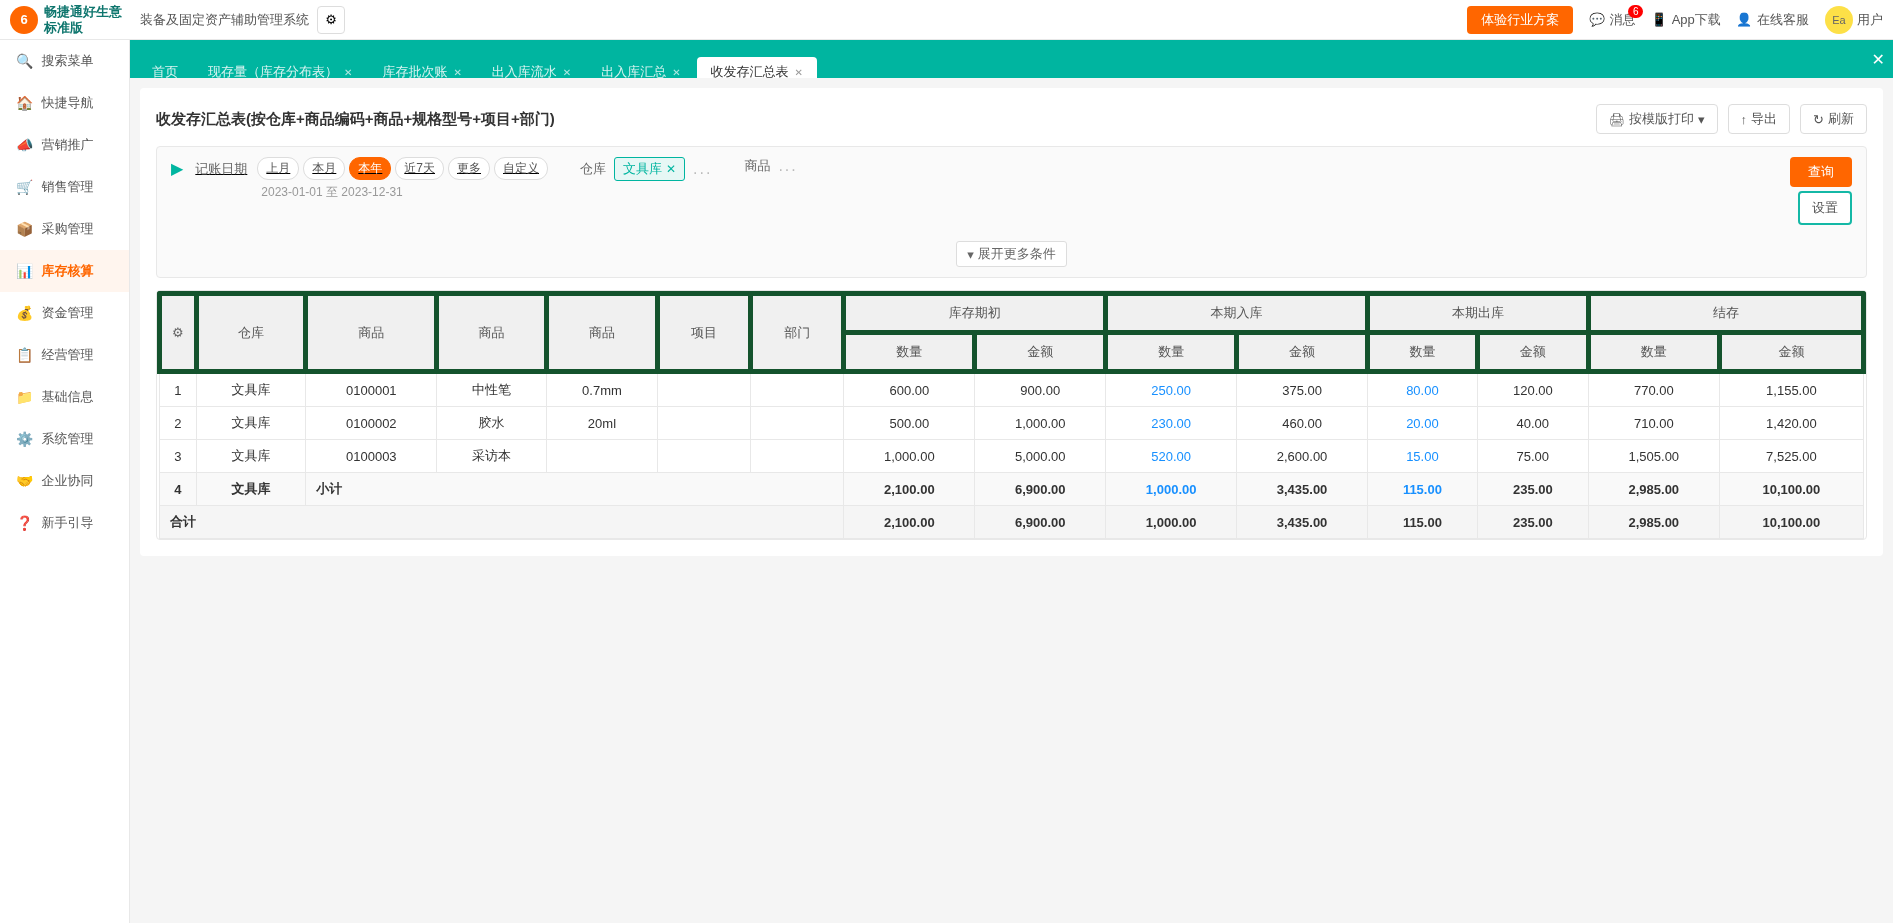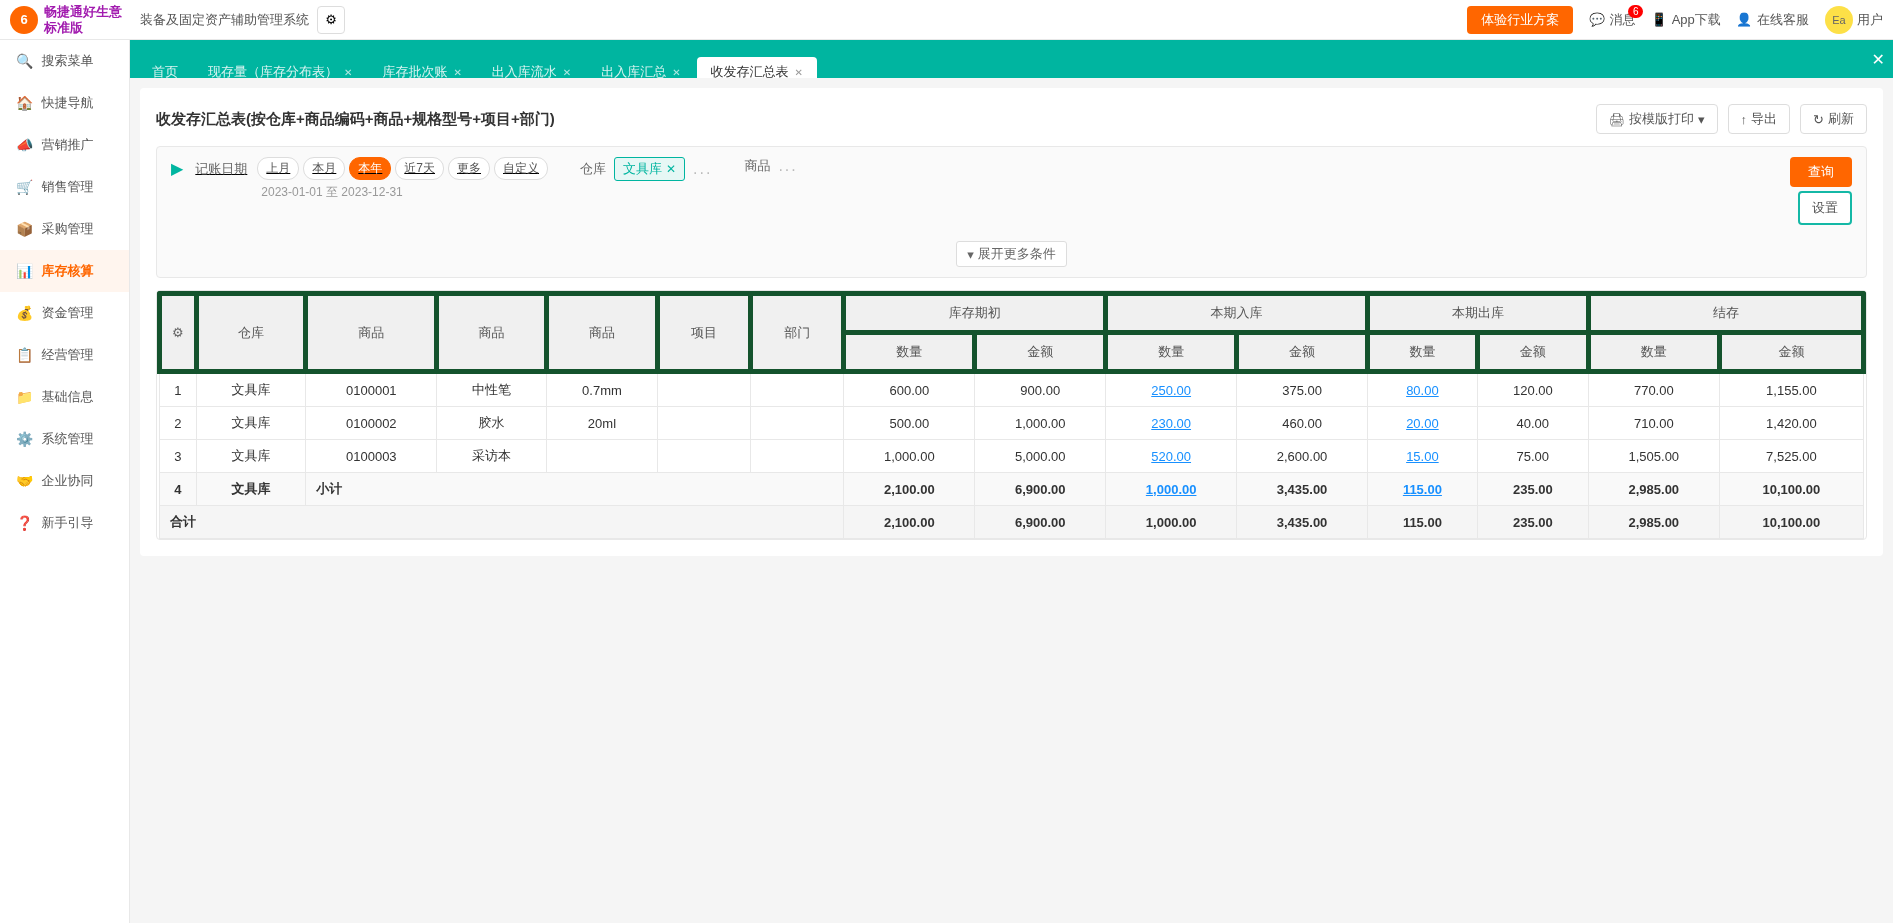--- a/index.html
+++ b/index.html
@@ -3,21 +3,21 @@
   <meta charset="utf-8">
   <style>
     * { box-sizing: border-box; margin: 0; padding: 0; font-family: 'Microsoft YaHei', Arial, sans-serif; font-size: 13px; }
     body { background: #f5f5f5; display: flex; flex-direction: column; height: 923px; overflow: hidden; }
 
     
     .top-bar { height: 40px; background: #fff; display: flex; align-items: center; padding: 0 10px; border-bottom: 1px solid #e8e8e8; justify-content: space-between; }
     .top-bar-left { display: flex; align-items: center; gap: 8px; }
     .logo-area { display: flex; align-items: center; gap: 6px; color: #ff6600; font-weight: bold; font-size: 14px; }
     .logo-icon { width: 28px; height: 28px; background: #ff6600; border-radius: 50%; display: flex; align-items: center; justify-content: center; color: white; font-size: 12px; font-weight: bold; }
-    .logo-text { font-size: 12px; color: #a21caf; line-height: 1.2; }
+    .logo-text { font-size: 12px; color: #0f766e; line-height: 1.2; }
     .system-name { color: #555; font-size: 13px; margin-left: 10px; }
     .top-bar-right { display: flex; align-items: center; gap: 16px; }
     .top-btn { background: #ff6600; color: white; border: none; border-radius: 4px; padding: 5px 14px; cursor: pointer; font-size: 13px; }
     .top-icon-btn { display: flex; align-items: center; gap: 4px; color: #555; cursor: pointer; font-size: 12px; position: relative; }
     .badge { background: #f00; color: #fff; border-radius: 8px; padding: 1px 5px; font-size: 10px; position: absolute; top: -6px; right: -8px; }
     .user-avatar { width: 28px; height: 28px; background: #fde047; border-radius: 50%; display: flex; align-items: center; justify-content: center; color: #666; font-size: 11px; }
     .gear-icon-btn { width: 28px; height: 28px; border: 1px solid #ddd; border-radius: 4px; display: flex; align-items: center; justify-content: center; cursor: pointer; background: #fff; }
 
     
     .main-layout { display: flex; flex: 1; overflow: hidden; }
@@ -66,21 +66,21 @@
 
     
     .table-wrapper { border: 1px solid #e8e8e8; border-radius: 4px; overflow: auto; }
     table { width: 100%; border-collapse: collapse; font-size: 13px; }
     thead tr { background: #f0f0f0; }
     th { padding: 8px 10px; border: 5px solid #14532d; color: #555; font-weight: normal; text-align: center; white-space: nowrap; }
     td { padding: 7px 10px; border: 1px solid #e8e8e8; color: #333; text-align: center; white-space: nowrap; }
     .subtotal-row td { font-weight: bold; background: #f9f9f9; }
     .total-row { background: #f5f5f5; }
     .total-row td { font-weight: bold; }
-    .link-num { color: #1890ff; text-decoration: underline; cursor: pointer; }
+    .link-num { color: #1890ff; cursor: pointer; }
     .settings-icon { display: flex; align-items: center; justify-content: center; cursor: pointer; color: #666; }
     .th-group { text-align: center; background: #f0f0f0; }
   </style>
 </head>
 <body>
 
 <div class="top-bar">
   <div class="top-bar-left">
     <div class="logo-area">
       <div class="logo-icon">

